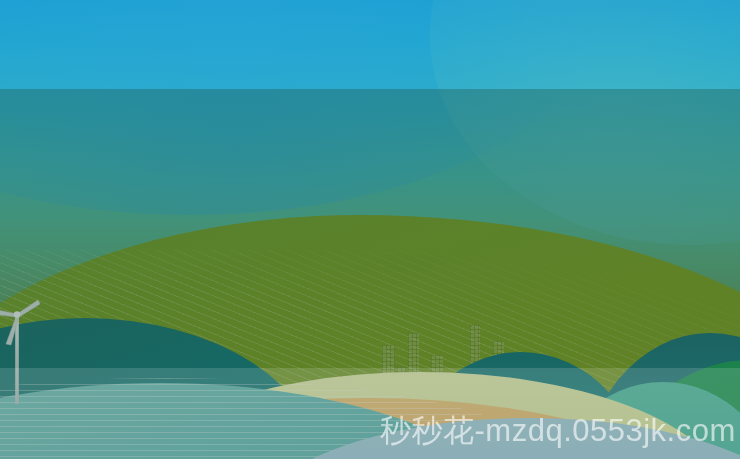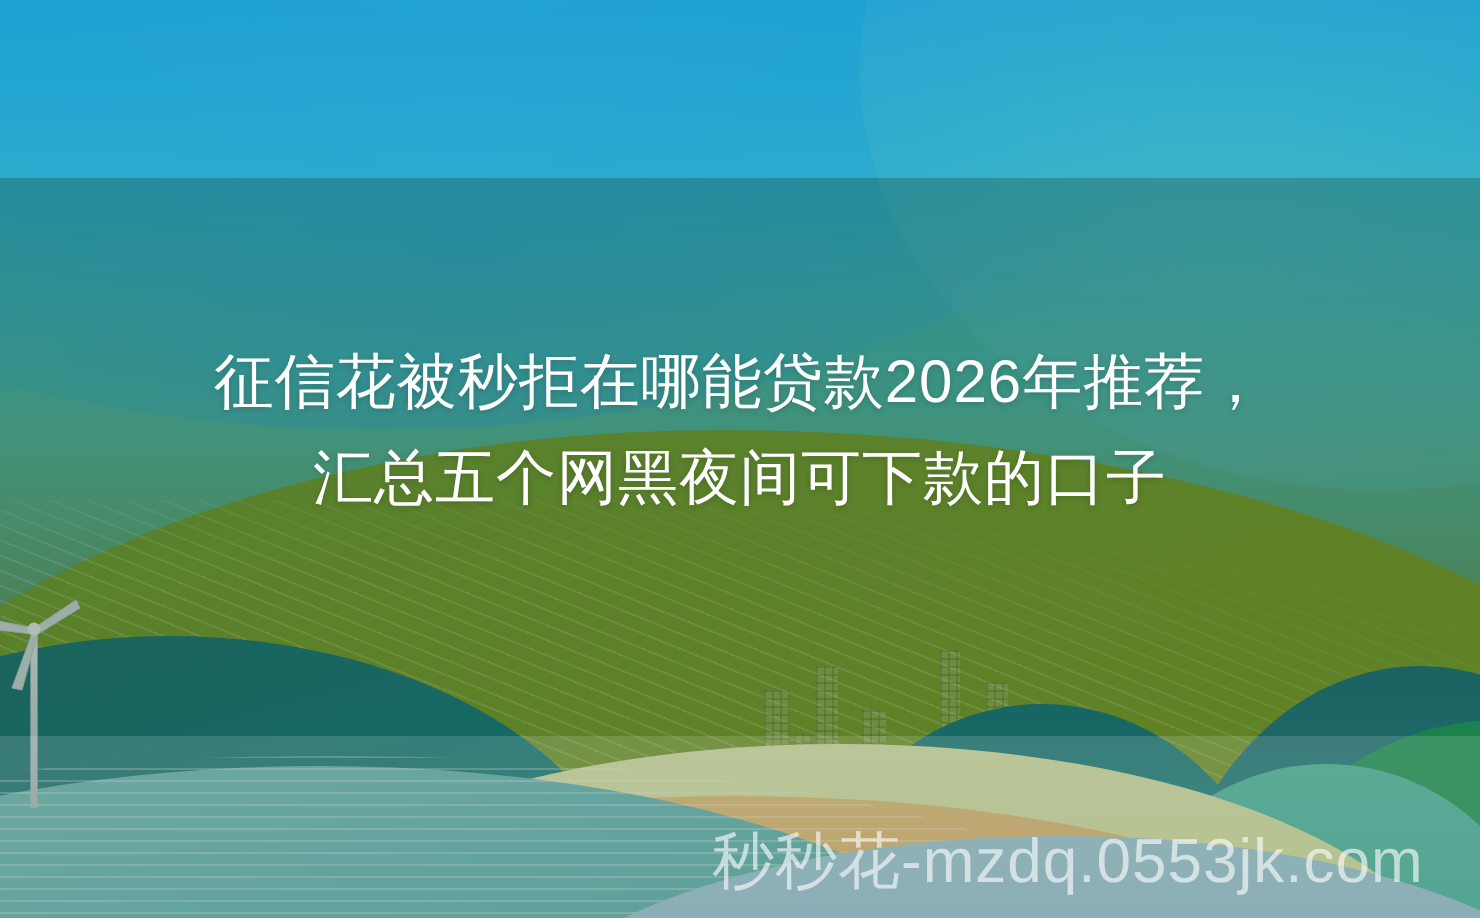--- a/index.html
+++ b/index.html
@@ -205,21 +205,21 @@
     line-height: 48px;
     letter-spacing: 0.5px;
     font-weight: 500;
     text-shadow: 0 1px 3px rgba(0,0,0,0.18);
     white-space: pre-line;
   }
 
   
   #watermark {
     position: absolute;
-    left: 356px;
+    left: 380px;
     top: 413px;
     font-size: 31px;
     line-height: 36px;
     color: rgba(255,255,255,0.62);
     letter-spacing: 0.5px;
     white-space: nowrap;
   }
 </style>
 </head>
 <body>
@@ -269,18 +269,16 @@
       <path d="M27,18 L48,4 L50,8 L29,21 Z"></path>
       <path d="M27,18 L2,13 L1,18 L26,21 Z"></path>
       <path d="M27,18 L16,48 L21,49 L29,20 Z"></path>
     </g>
     <circle cx="27" cy="18.5" r="3.2" fill="#eef2f4"></circle>
   </svg>
 
   <div id="seam-top"></div>
   <div id="seam-bottom"></div>
 
-  <div id="title">征信花被秒拒在哪能贷款2026年推荐，
-汇总五个网黑夜间可下款的口子</div>
 
   <div id="watermark">秒秒花-mzdq.0553jk.com</div>
 
 </div>
 
 </body></html>

